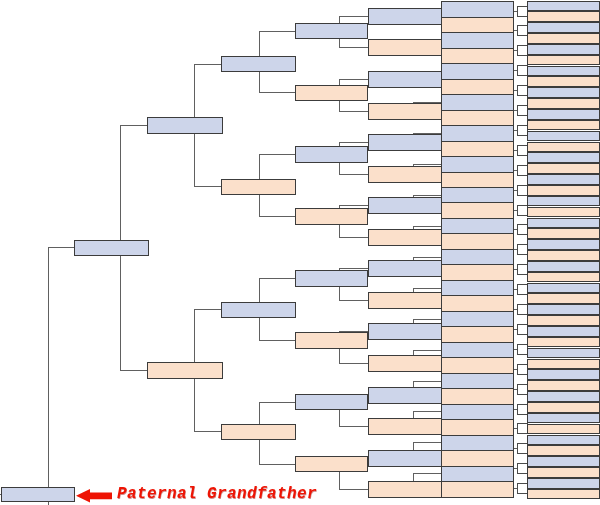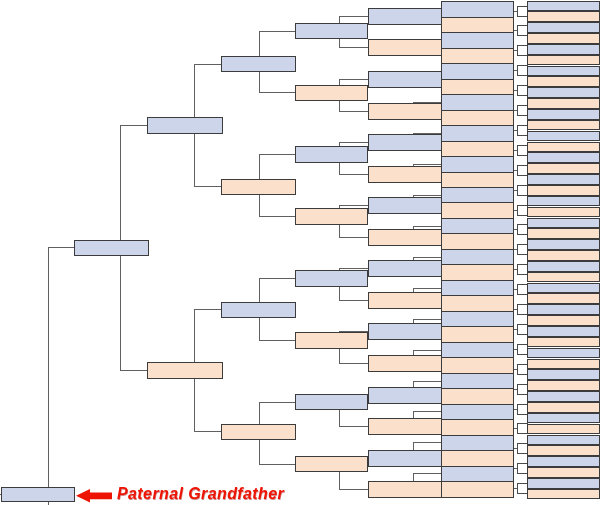--- a/index.html
+++ b/index.html
@@ -2,21 +2,21 @@
 <html><head>
 <meta charset="utf-8">
 <style>
   html, body { margin: 0; padding: 0; background: #ffffff; }
   .canvas {
     position: relative;
     width: 600px;
     height: 505px;
     background: #ffffff;
     overflow: hidden;
-    font-family: Liberation Sans, sans-serif;
+    font-family: Liberation Mono, monospace;
     text-align: right;
   }
   #tree-svg { position: absolute; left: 0; top: 0; }
   .arrow-svg { position: absolute; left: 75px; top: 487px; }
   .annotation-label {
     position: absolute;
     left: 117px;
     top: 485px;
     font-size: 16px;
     font-weight: bold;

